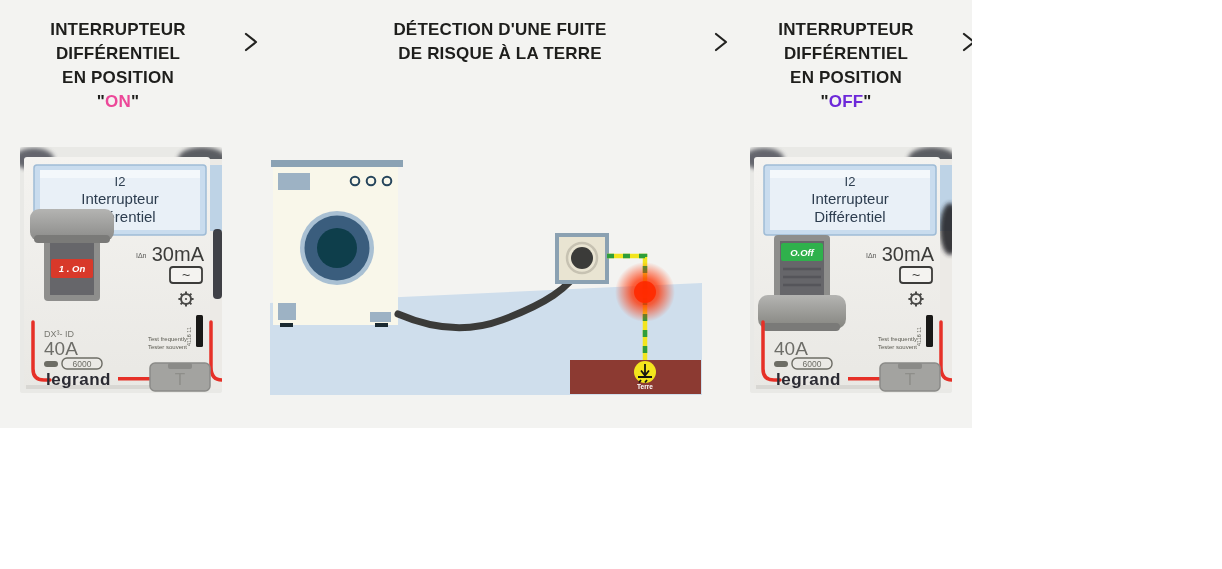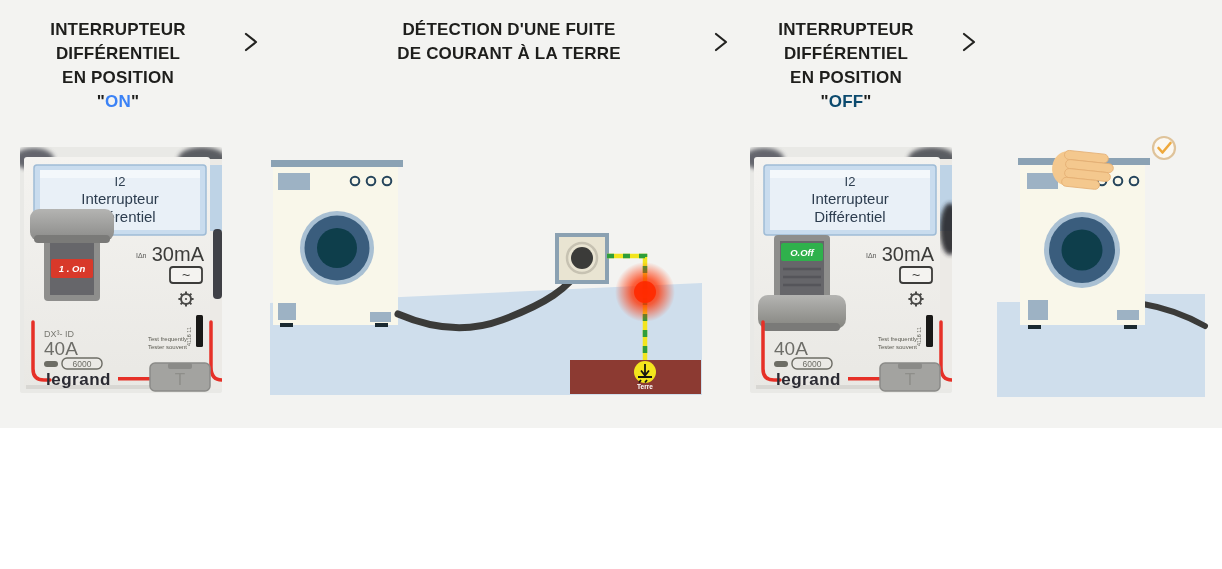--- a/index.html
+++ b/index.html
@@ -1,27 +1,27 @@
 <!DOCTYPE html>
 <html><head>
 <meta charset="utf-8">
 <style>
   html,body{margin:0;padding:0;background:#ffffff;}
   .stage{
-    position:relative;width:1222px;height:569px;overflow:hidden;
+    position:relative;width:972px;height:569px;overflow:hidden;
     font-family:"Liberation Sans",sans-serif;background:#ffffff;
   }
   .grey-band{position:absolute;left:0;top:0;width:1222px;height:428px;background:#f3f3f1;}
   .step-title{
     position:absolute;top:18px;text-align:center;
     font-size:17px;line-height:24px;font-weight:700;color:#1e1e1c;letter-spacing:.2px;
   }
   .state-line{font-weight:700;}
-  .state-on{color:#3b82f6;}
-  .state-off{color:#0c4a6e;}
+  .state-on{color:#ec4899;}
+  .state-off{color:#6d28d9;}
   .arrow{position:absolute;top:32px;width:16px;height:20px;}
   .panel{position:absolute;}
   svg text{font-family:"Liberation Sans",sans-serif;}
 </style>
 </head>
 <body>
 
 <div class="stage">
   <div class="grey-band"></div>
 
@@ -29,23 +29,23 @@
     <div>INTERRUPTEUR</div>
     <div>DIFFÉRENTIEL</div>
     <div>EN POSITION</div>
     <div class="state-line"><span>"</span><span class="state-on">ON</span><span>"</span></div>
   </div>
 
   <svg class="arrow" style="left:244px;" viewBox="0 0 16 20">
     <polyline points="2,2 12,10 2,18" fill="none" stroke="#222220" stroke-width="2.2" stroke-linecap="round" stroke-linejoin="round"></polyline>
   </svg>
 
-  <div class="step-title" style="left:359px;width:300px;">
+  <div class="step-title" style="left:350px;width:300px;">
     <div>DÉTECTION D'UNE FUITE</div>
-    <div>DE COURANT À LA TERRE</div>
+    <div>DE RISQUE À LA TERRE</div>
   </div>
 
   <svg class="arrow" style="left:714px;" viewBox="0 0 16 20">
     <polyline points="2,2 12,10 2,18" fill="none" stroke="#222220" stroke-width="2.2" stroke-linecap="round" stroke-linejoin="round"></polyline>
   </svg>
 
   <div class="step-title" style="left:746px;width:200px;">
     <div>INTERRUPTEUR</div>
     <div>DIFFÉRENTIEL</div>
     <div>EN POSITION</div>

